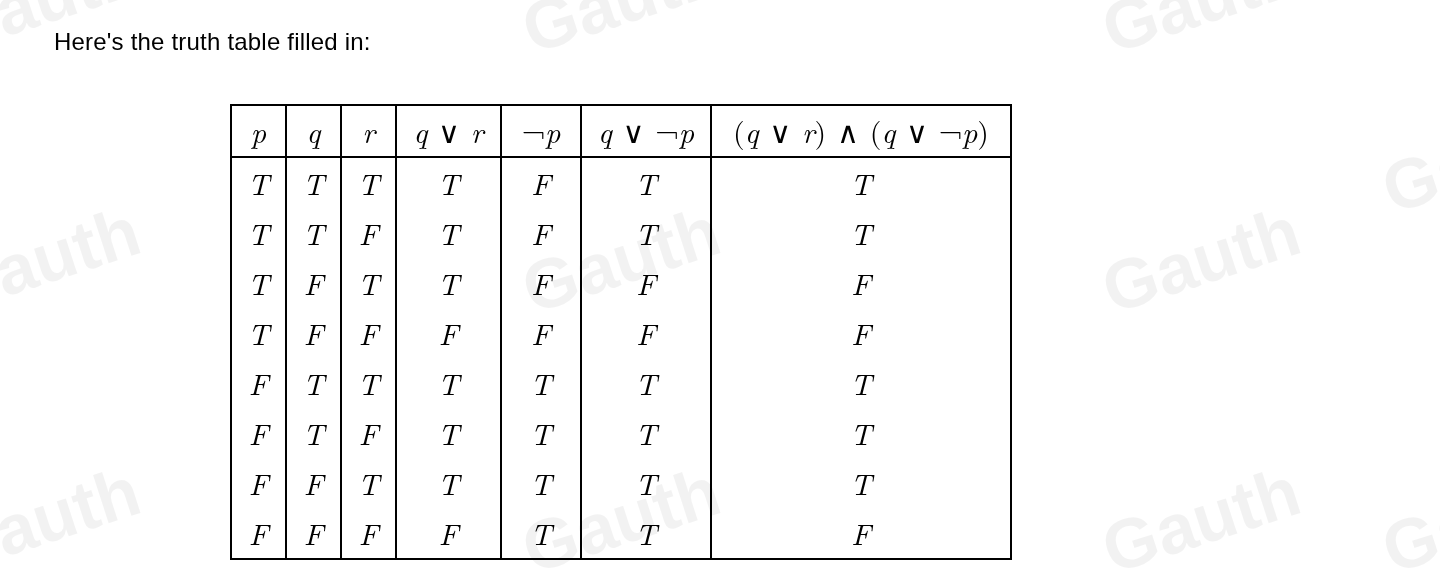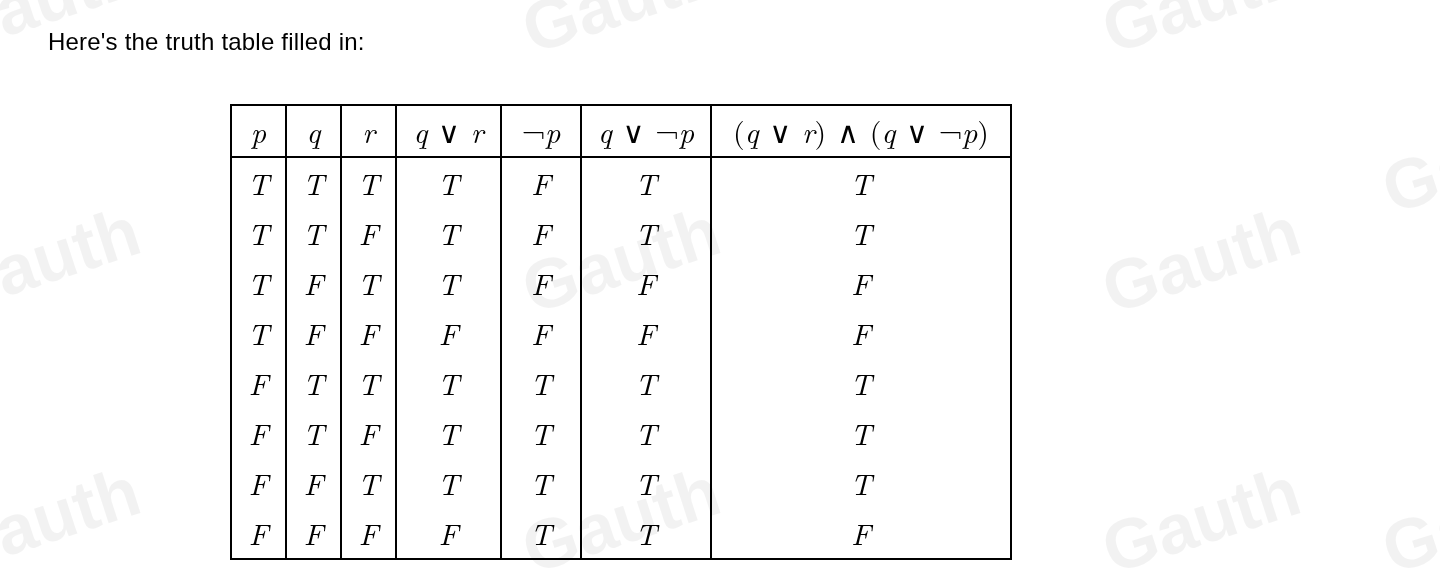--- a/index.html
+++ b/index.html
@@ -9,21 +9,21 @@
     height: 583px;
     background: #ffffff;
     font-family: Arial, Helvetica, sans-serif;
     color: #000000;
     position: relative;
     overflow: hidden;
   }
 
   .caption {
     position: absolute;
-    left: 48px;
+    left: 54px;
     top: 28px;
     font-size: 24px;
     letter-spacing: 0.2px;
   }
 
   .table-wrap {
     position: absolute;
     left: 230px;
     top: 104px;
     width: 780px;

